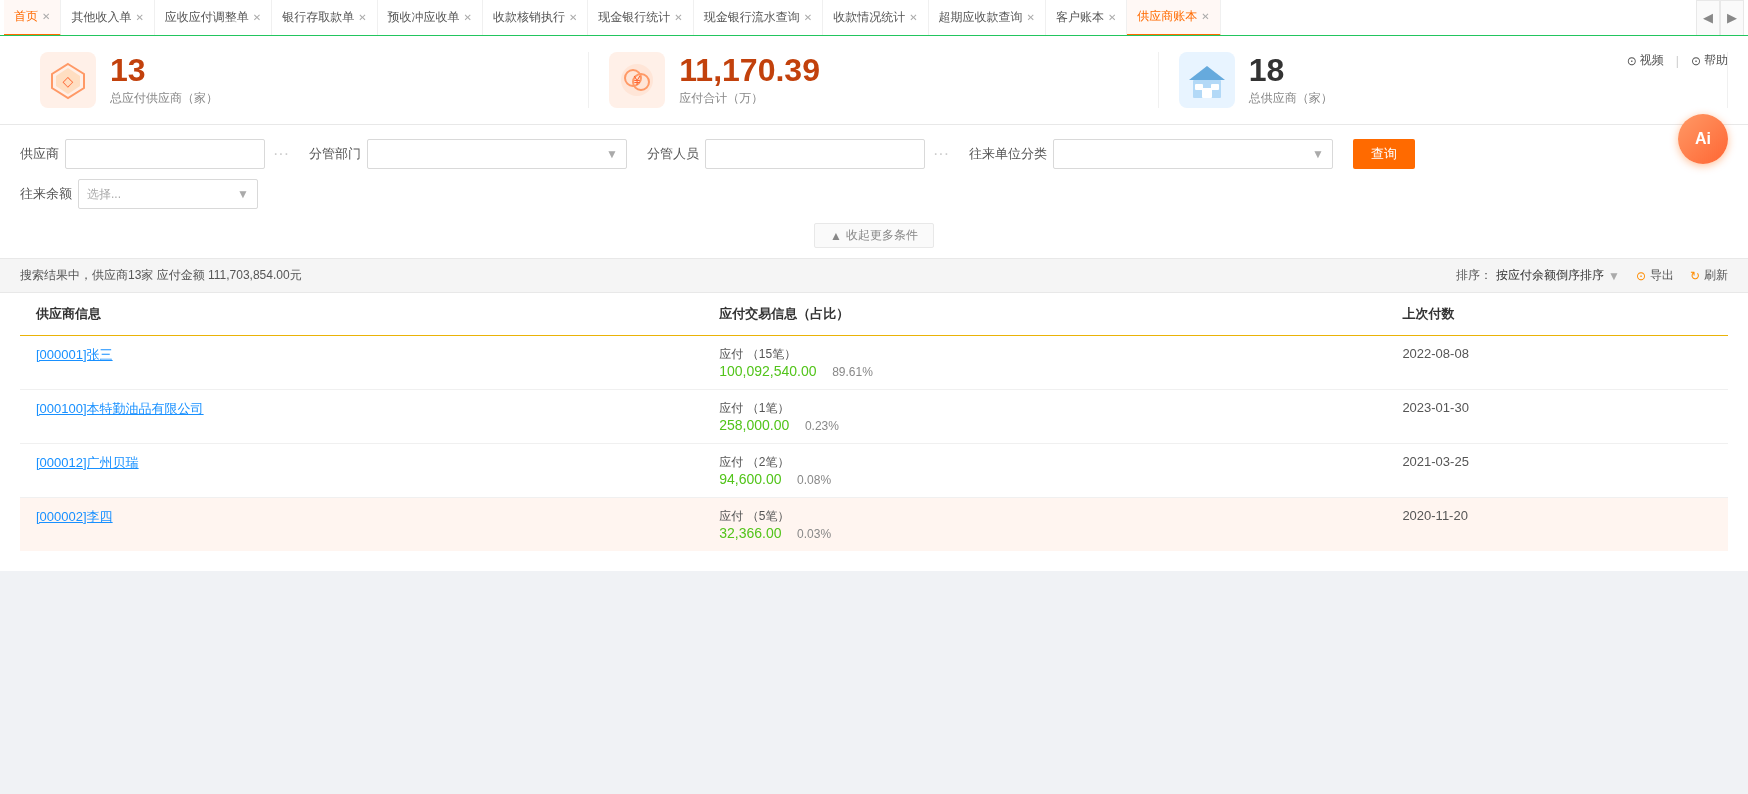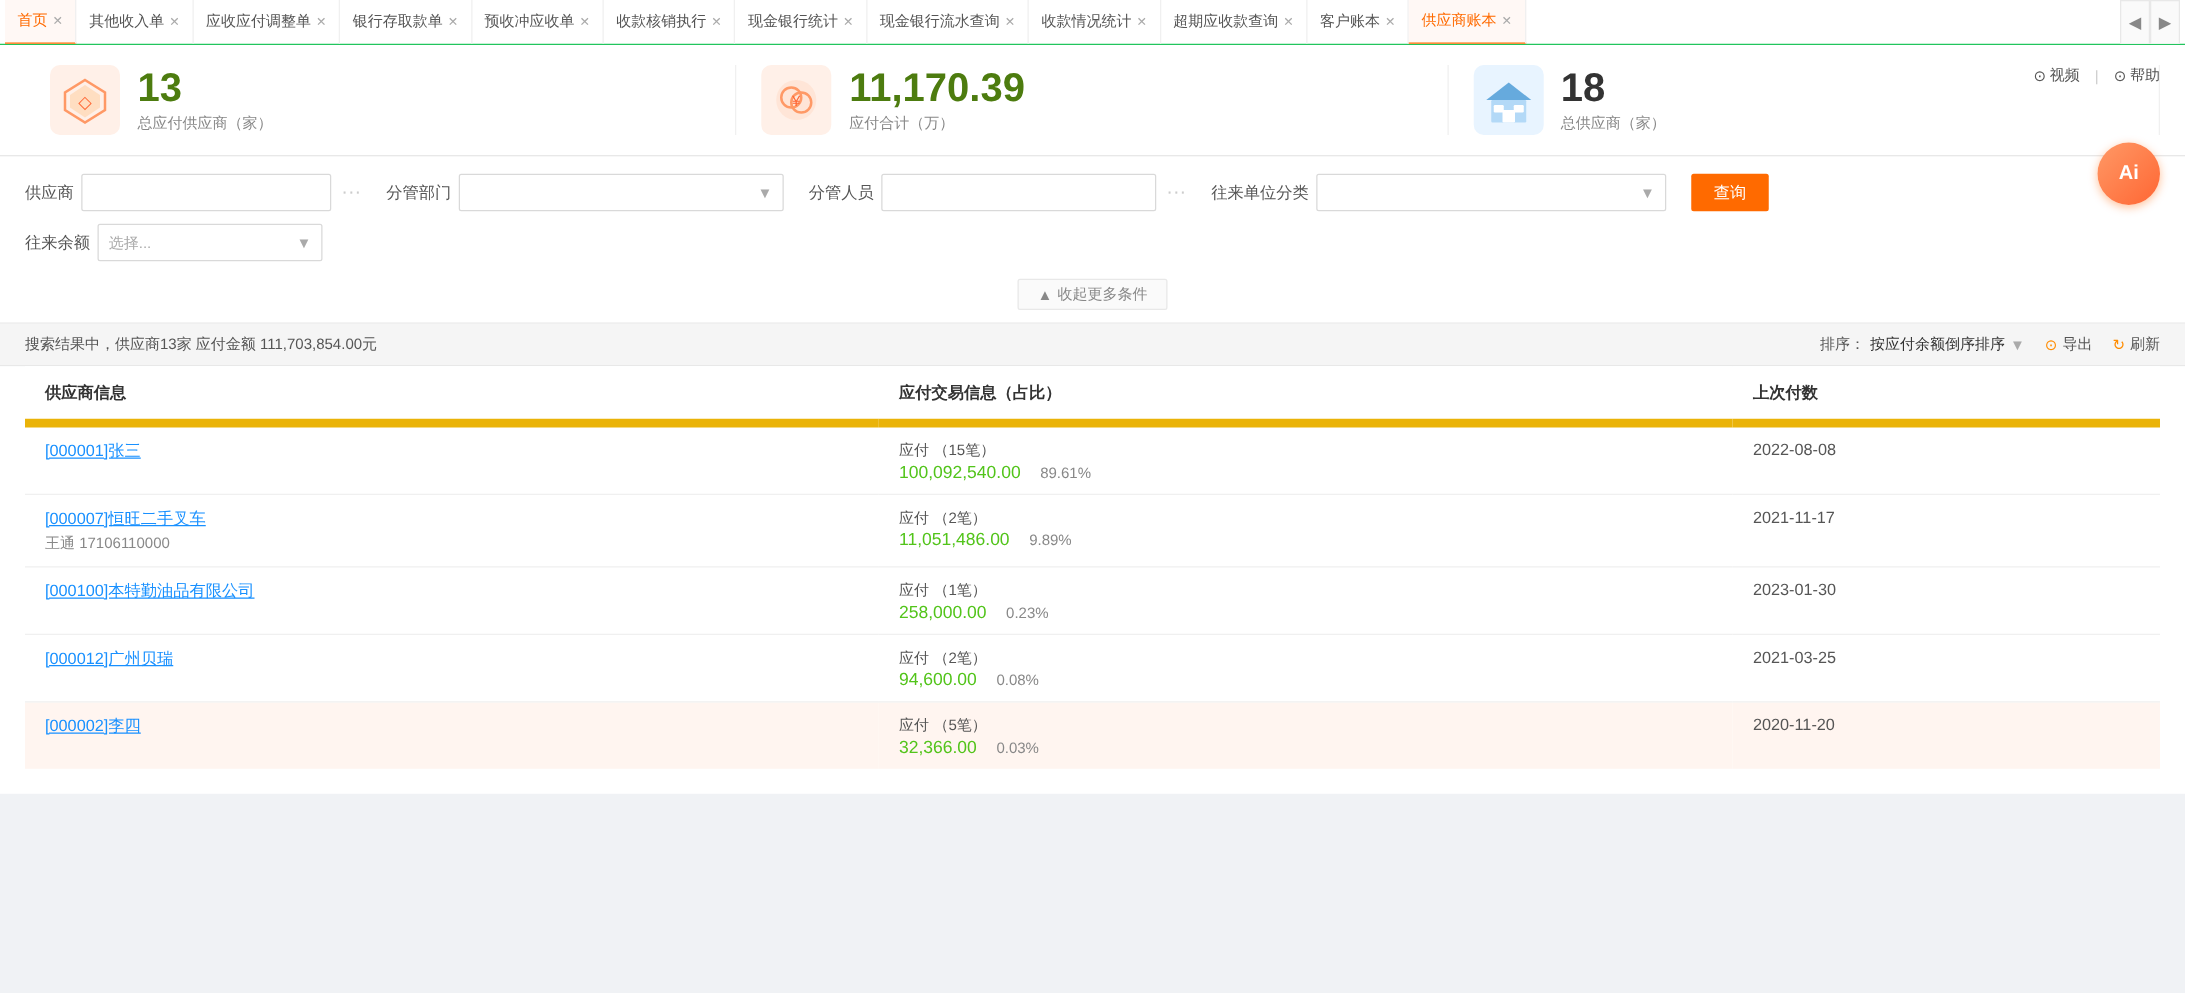--- a/index.html
+++ b/index.html
@@ -26,21 +26,21 @@
     }
     .summary-item {
       display: flex; align-items: center; gap: 14px; flex: 1; padding: 0 20px;
       border-right: 1px solid #f0f0f0;
     }
     .summary-item:last-child { border-right: none; }
     .summary-icon { width: 56px; height: 56px; display: flex; align-items: center; justify-content: center; border-radius: 8px; }
     .icon-box1 { background: #fff0e8; }
     .icon-box2 { background: #fff0e8; }
     .icon-box3 { background: #e8f4ff; }
-    .summary-info .big-num { font-size: 32px; font-weight: bold; color: #4d7c0f; line-height: 1; }
+    .summary-info .big-num { font-size: 32px; font-weight: bold; color: #c2410c; line-height: 1; }
     .summary-info .label { font-size: 12px; color: #888; margin-top: 4px; }
     .top-right-links { position: absolute; right: 20px; top: 16px; display: flex; gap: 12px; font-size: 12px; color: #555; }
     .top-right-links span { cursor: pointer; display: flex; align-items: center; gap: 3px; }
 
     
     .filter-area {
       background: #fff; padding: 14px 20px 10px; border-bottom: 1px solid #e8e8e8;
     }
     .filter-row { display: flex; align-items: center; gap: 20px; margin-bottom: 10px; flex-wrap: wrap; }
     .filter-item { display: flex; align-items: center; gap: 6px; }
@@ -75,21 +75,21 @@
     }
     .result-bar .right-actions { display: flex; align-items: center; gap: 16px; color: #555; }
     .result-bar .right-actions span { cursor: pointer; display: flex; align-items: center; gap: 4px; }
     .sort-value { color: #333; cursor: pointer; }
 
     
     .table-wrap { background: #fff; padding: 0 20px 20px; }
     .data-table { width: 100%; border-collapse: collapse; }
     .data-table th {
       text-align: left; padding: 12px 16px; font-size: 13px; font-weight: 600; color: #333;
-      border-bottom: 7px solid #eab308; background: #fff; font-family: Liberation Serif, serif;
+      border-bottom: 1px solid #eab308; background: #fff; font-family: Liberation Serif, serif;
     }
     .data-table td { padding: 10px 16px; font-size: 13px; color: #333; border-bottom: 1px solid #f0f0f0; vertical-align: top; }
     .data-table tr:last-child td { border-bottom: none; }
     .data-table tr.highlighted { background: #fff5f0; margin-top: 34px; }
     .supplier-link { color: #1890ff; text-decoration: underline; cursor: pointer; font-size: 13px; }
     .supplier-sub { color: #888; font-size: 12px; margin-top: 2px; }
     .amount-green { color: #52c41a; font-size: 14px; font-weight: 500; }
     .tx-label { color: #555; font-size: 12px; }
     .pct { color: #888; font-size: 12px; padding-left: 12px; }
     .date-text { color: #555; font-size: 13px; }
@@ -311,34 +311,20 @@
       <span class="tx-label">（15笔）</span>
     </div>
     <div>
       <span class="amount-green" style="cursor:pointer;">100,092,540.00</span>
       <span class="pct">89.61%</span>
     </div>
   </td>
           <td><span class="date-text">2022-08-08</span></td>
         </tr>
         <tr>
-          <td><a class="supplier-link" href="javascript:void(0)">[000007]恒旺二手叉车</a><div class="supplier-sub">王通  17106110000</div></td>
-          <td>
-    <div>
-      <span class="tx-label">应付</span>
-      <span class="tx-label">（2笔）</span>
-    </div>
-    <div>
-      <span class="amount-green" style="cursor:pointer;">11,051,486.00</span>
-      <span class="pct">9.89%</span>
-    </div>
-  </td>
-          <td><span class="date-text">2021-11-17</span></td>
-        </tr>
-        <tr>
           <td><a class="supplier-link" href="javascript:void(0)">[000100]本特勤油品有限公司</a></td>
           <td>
     <div>
       <span class="tx-label">应付</span>
       <span class="tx-label">（1笔）</span>
     </div>
     <div>
       <span class="amount-green" style="cursor:pointer;">258,000.00</span>
       <span class="pct">0.23%</span>
     </div>

